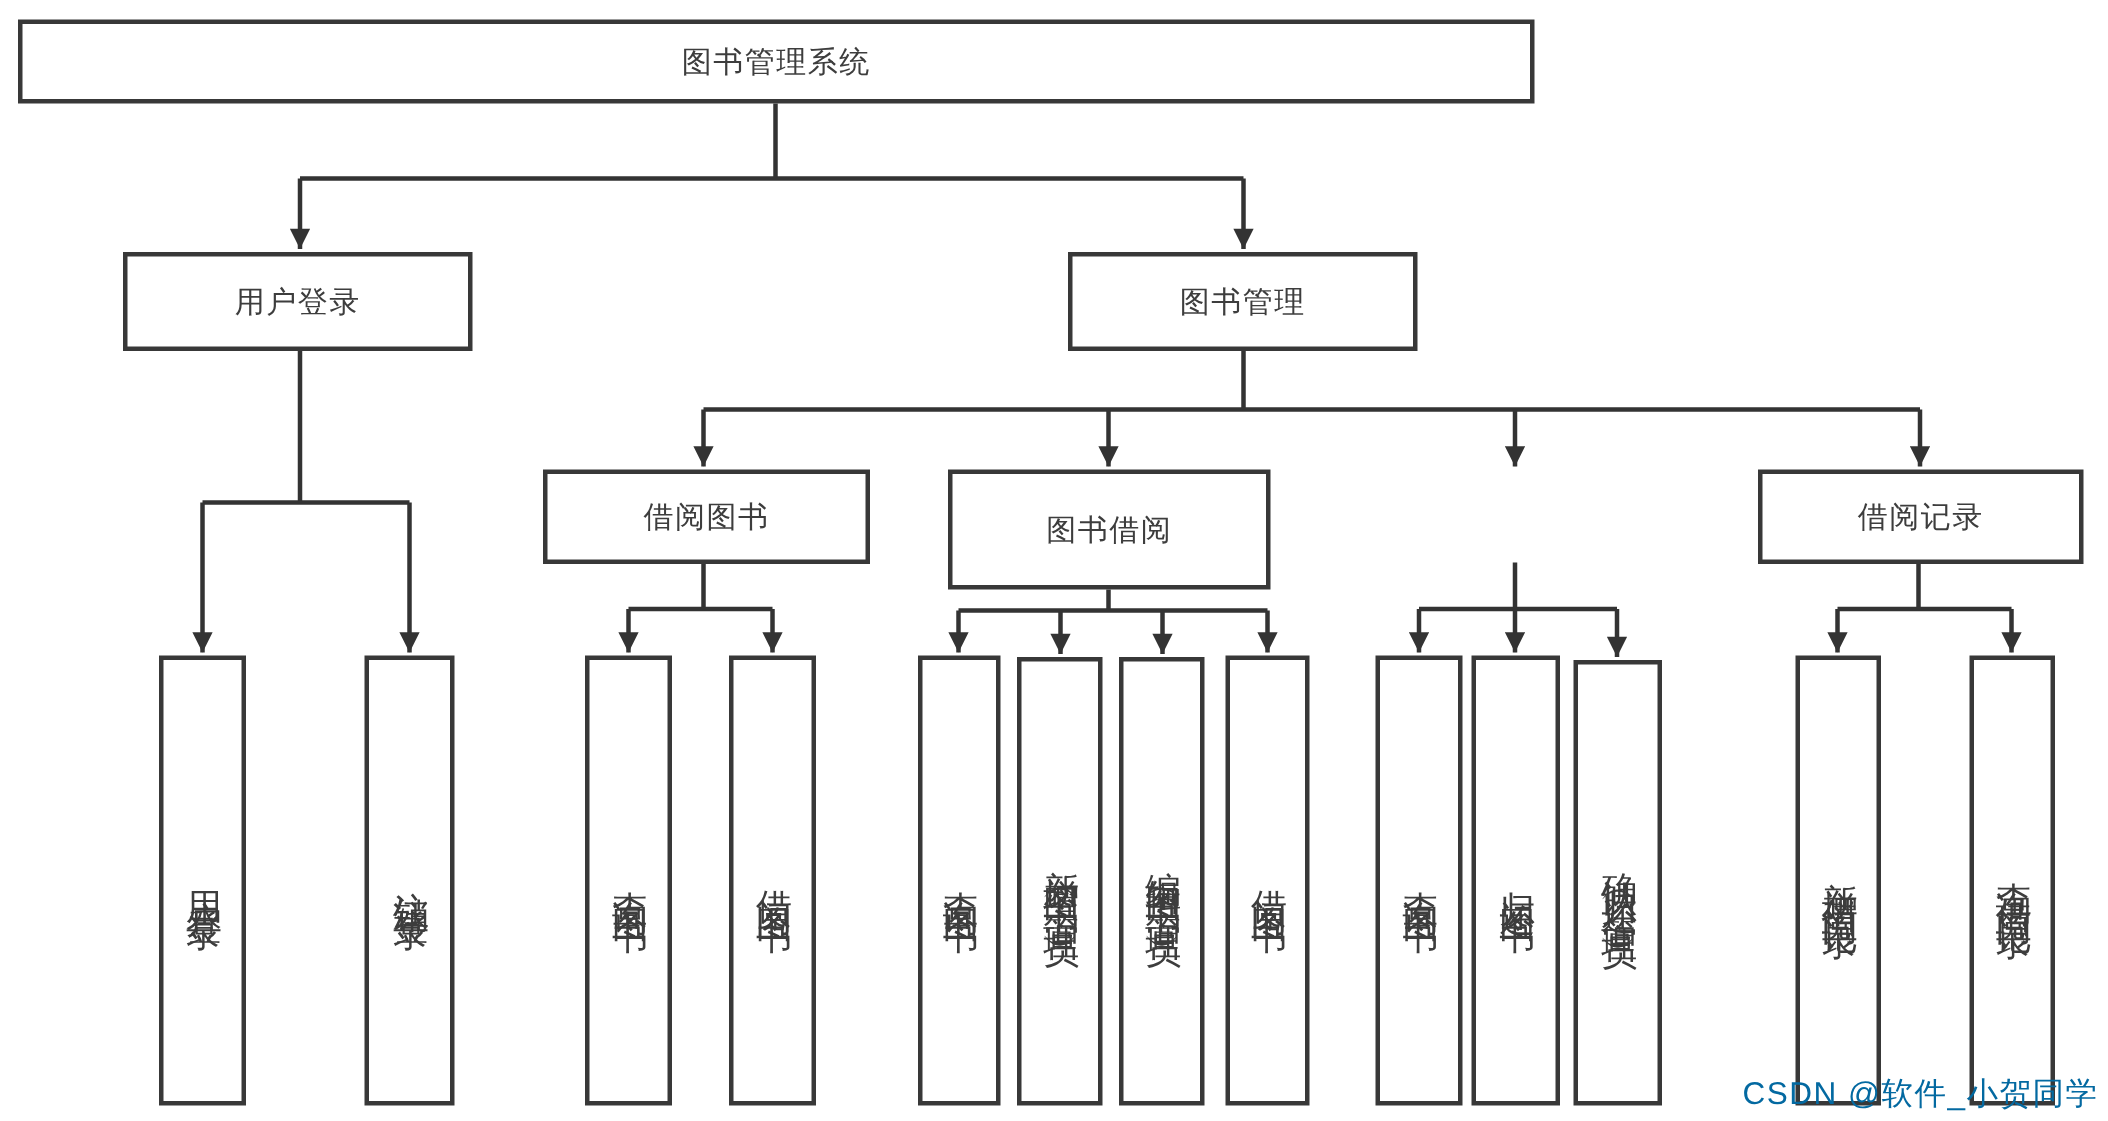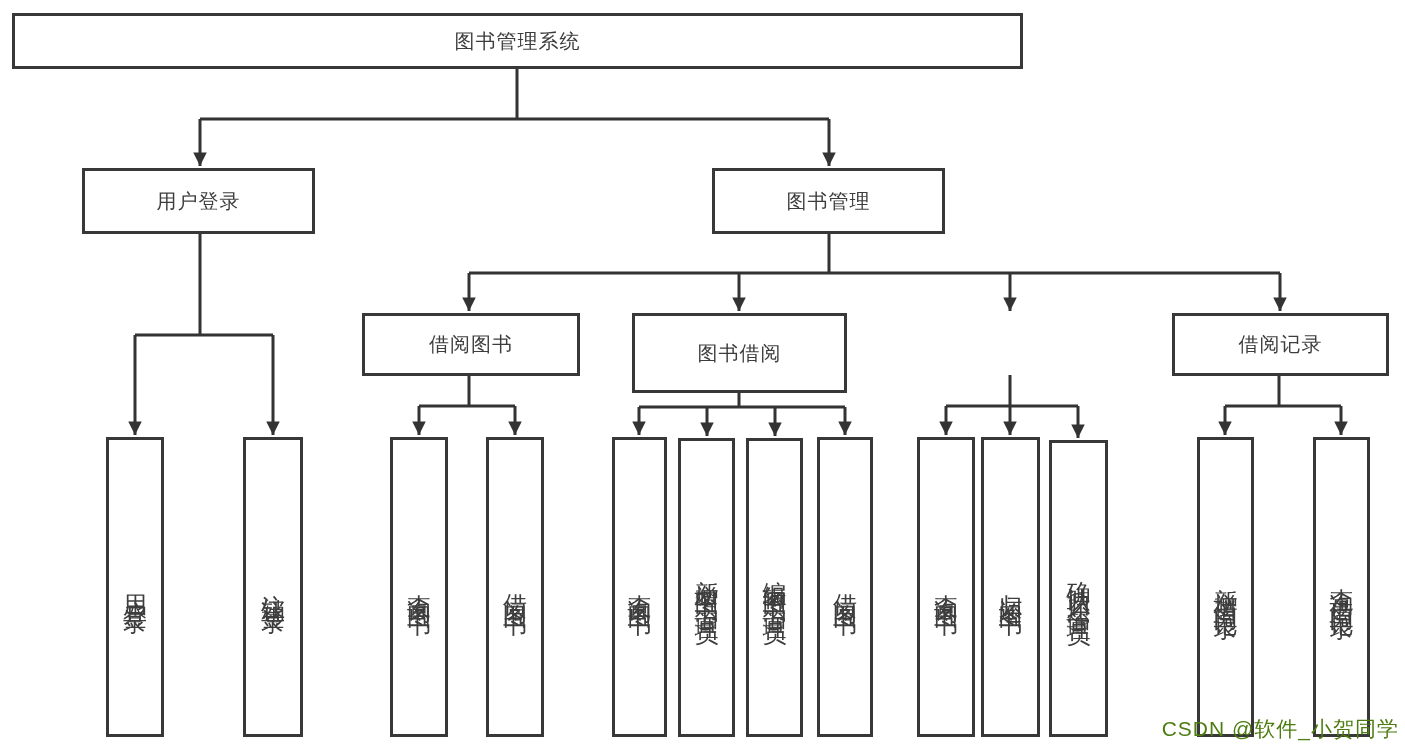--- a/index.html
+++ b/index.html
@@ -13,21 +13,21 @@
     border:3px solid #383838; display:flex; align-items:center; justify-content:center;
     z-index:1;
   }
   .h-label { font-size:20px; letter-spacing:1px; white-space:nowrap;text-align:center; }
   .leaf .v-label {
     writing-mode:vertical-rl; text-orientation:mixed;
     font-size:24px; line-height:1; letter-spacing:6px; white-space:nowrap;
   }
   .watermark {
     position:absolute; right:6px; bottom:4px; z-index:2;
-    font-size:21px; color:#4d7c0f; letter-spacing:1px; white-space:nowrap;text-align:center;
+    font-size:21px; color:#0369a1; letter-spacing:1px; white-space:nowrap;text-align:center;
   }
 </style>
 </head>
 <body>
 
 <div class="stage">
 
   <svg class="connectors" width="1405" height="747" viewBox="0 0 1405 747">
     <defs>
       <marker id="arw" viewBox="0 0 10 10" refX="10" refY="5" markerWidth="6.5" markerHeight="4.5" orient="auto">

